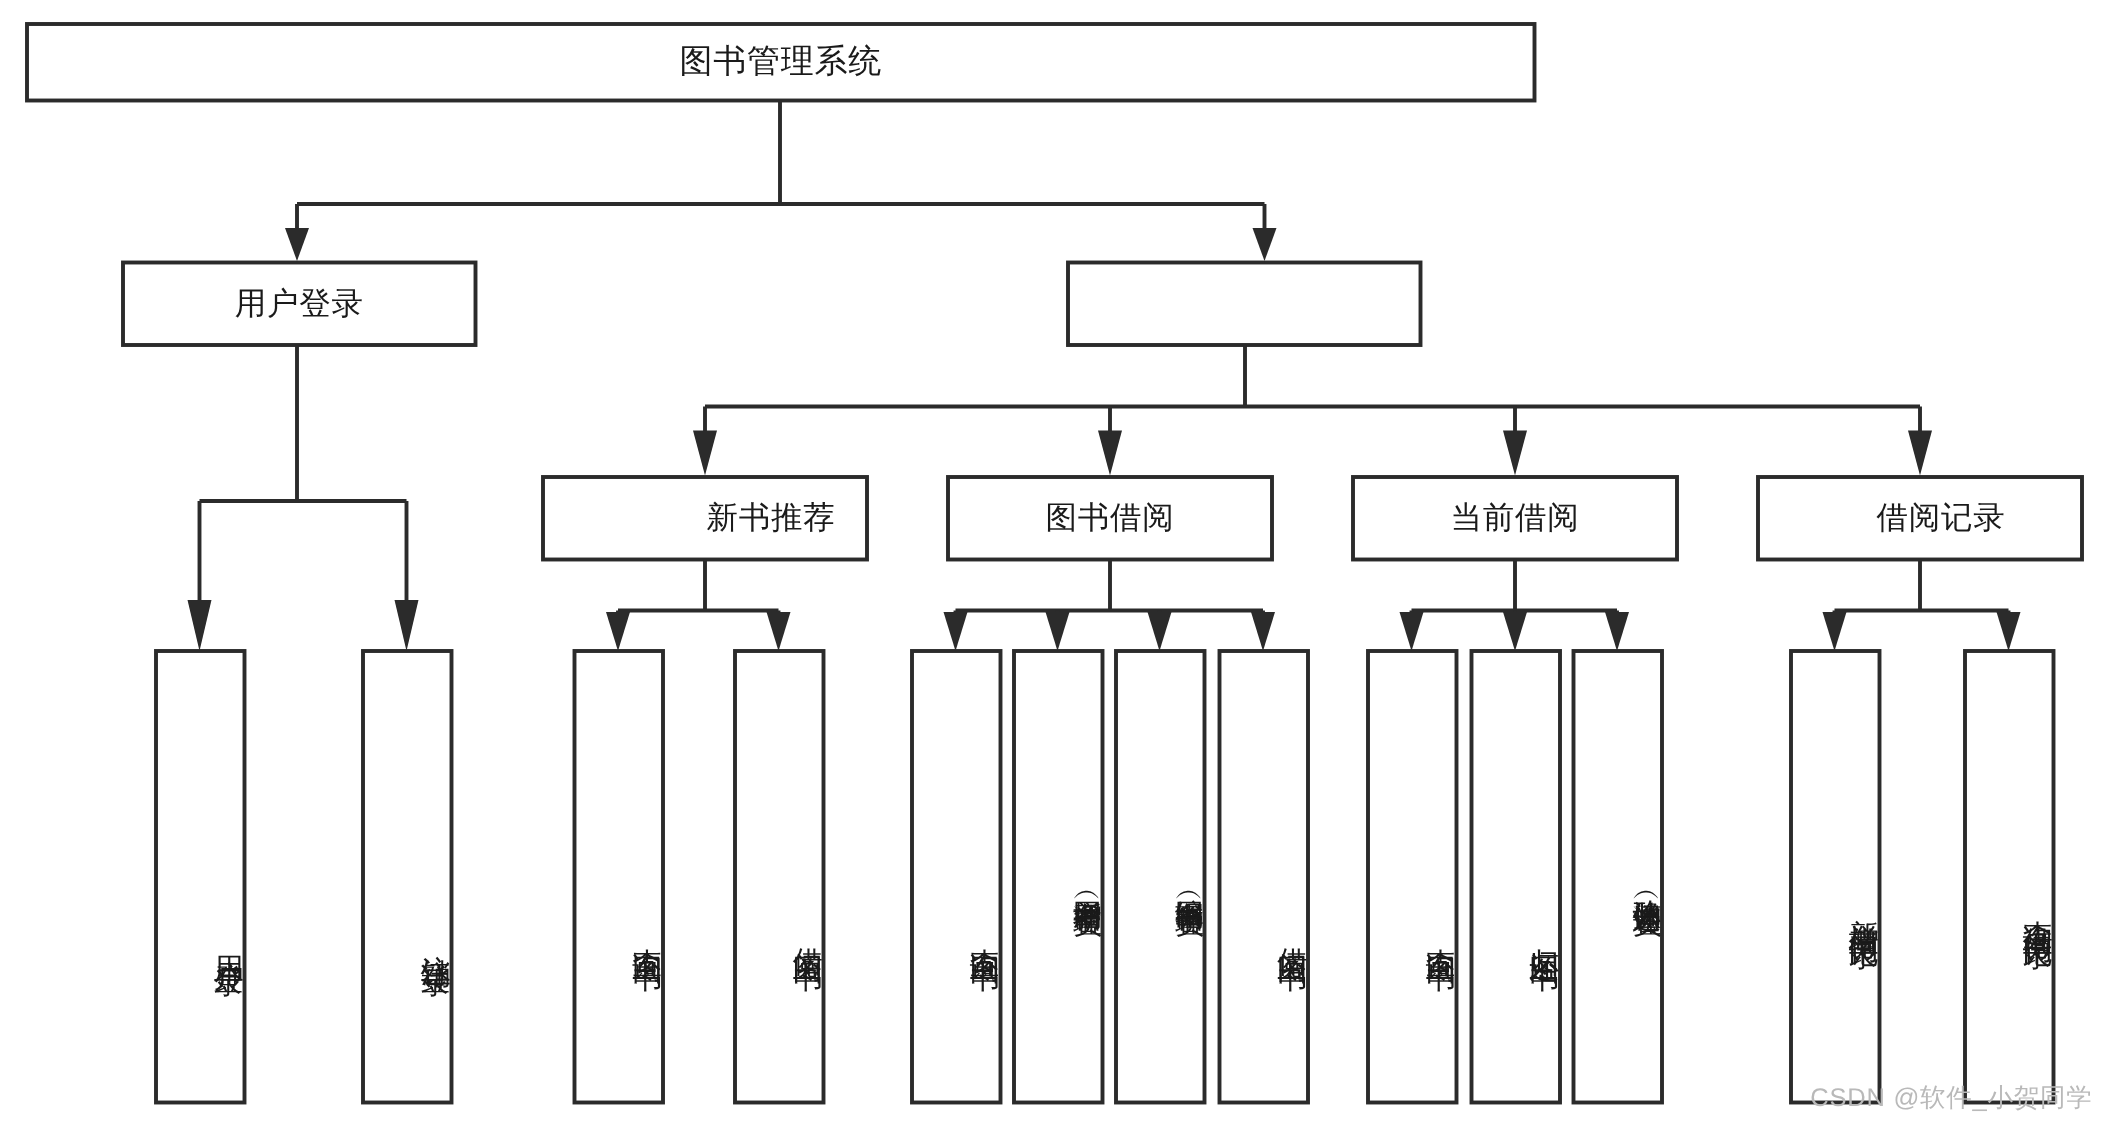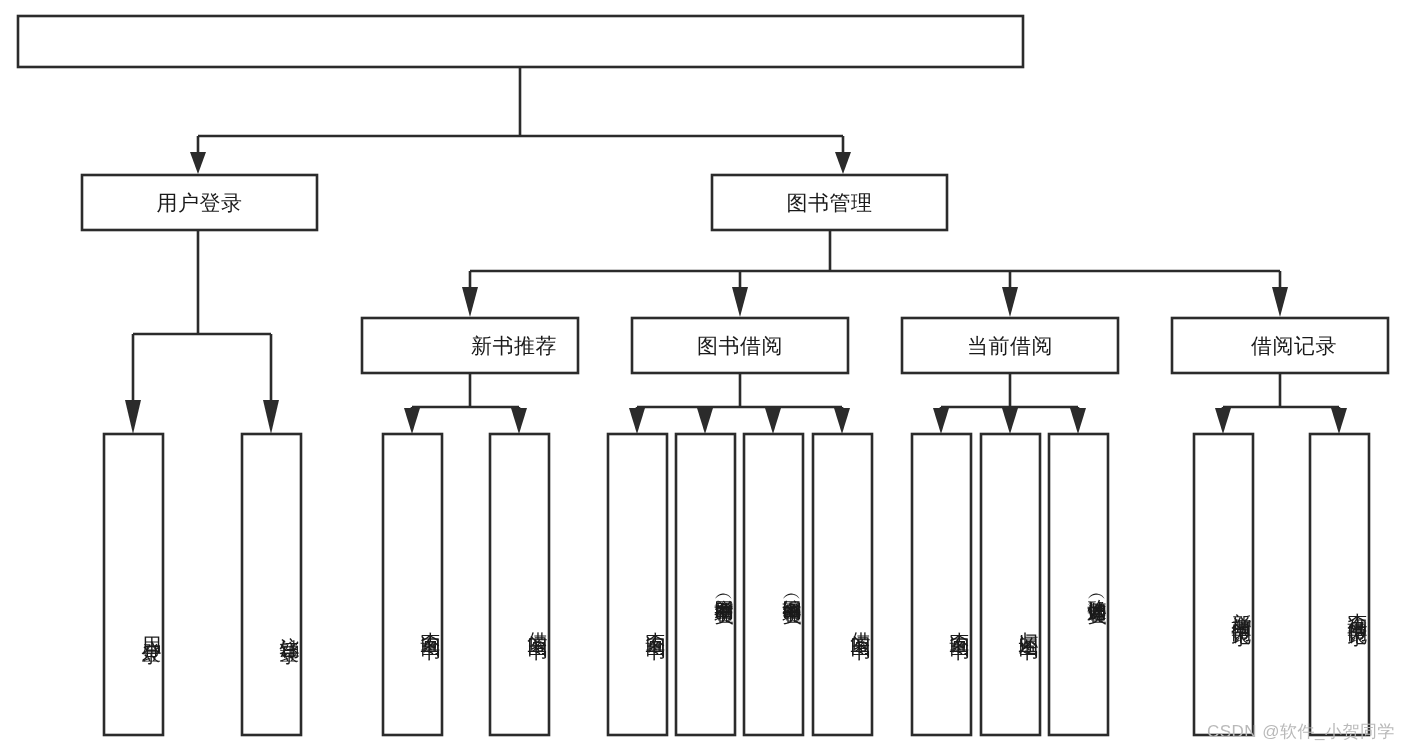--- a/index.html
+++ b/index.html
@@ -173,23 +173,23 @@
 
     <rect class="node-box" x="912" y="434" width="59" height="301"></rect>
     <rect class="node-box" x="981" y="434" width="59" height="301"></rect>
     <rect class="node-box" x="1049" y="434" width="59" height="301"></rect>
 
     <rect class="node-box" x="1194" y="434" width="59" height="301"></rect>
     <rect class="node-box" x="1310" y="434" width="59" height="301"></rect>
 
   </svg>
 
+  <div class="node-label label-title" style="left:18px; top:16px; width:1005px; height:51px;">图书管理系统</div>
 
   <div class="node-label label-h" style="left:82px; top:175px; width:235px; height:55px;">用户登录</div>
-  <div class="node-label label-h" style="left:712px; top:175px; width:235px; height:55px;">图书管理</div>
 
   <div class="node-label label-h" style="left:362px; top:318px; width:216px; height:55px;padding-left:44px;">新书推荐</div>
   <div class="node-label label-h" style="left:632px; top:318px; width:216px; height:55px;">图书借阅</div>
   <div class="node-label label-h" style="left:902px; top:318px; width:216px; height:55px;">当前借阅</div>
   <div class="node-label label-h" style="left:1172px; top:318px; width:244px; height:55px;">借阅记录</div>
 
   <div class="node-label label-v" style="left:104px; top:434px; width:59px; height:301px; padding-top:85px;">用户登录</div>
   <div class="node-label label-v" style="left:242px; top:434px; width:59px; height:301px; padding-top:85px;">注销登录</div>
 
   <div class="node-label label-v" style="left:383px; top:434px; width:59px; height:301px; padding-top:75px;">查询图书</div>

